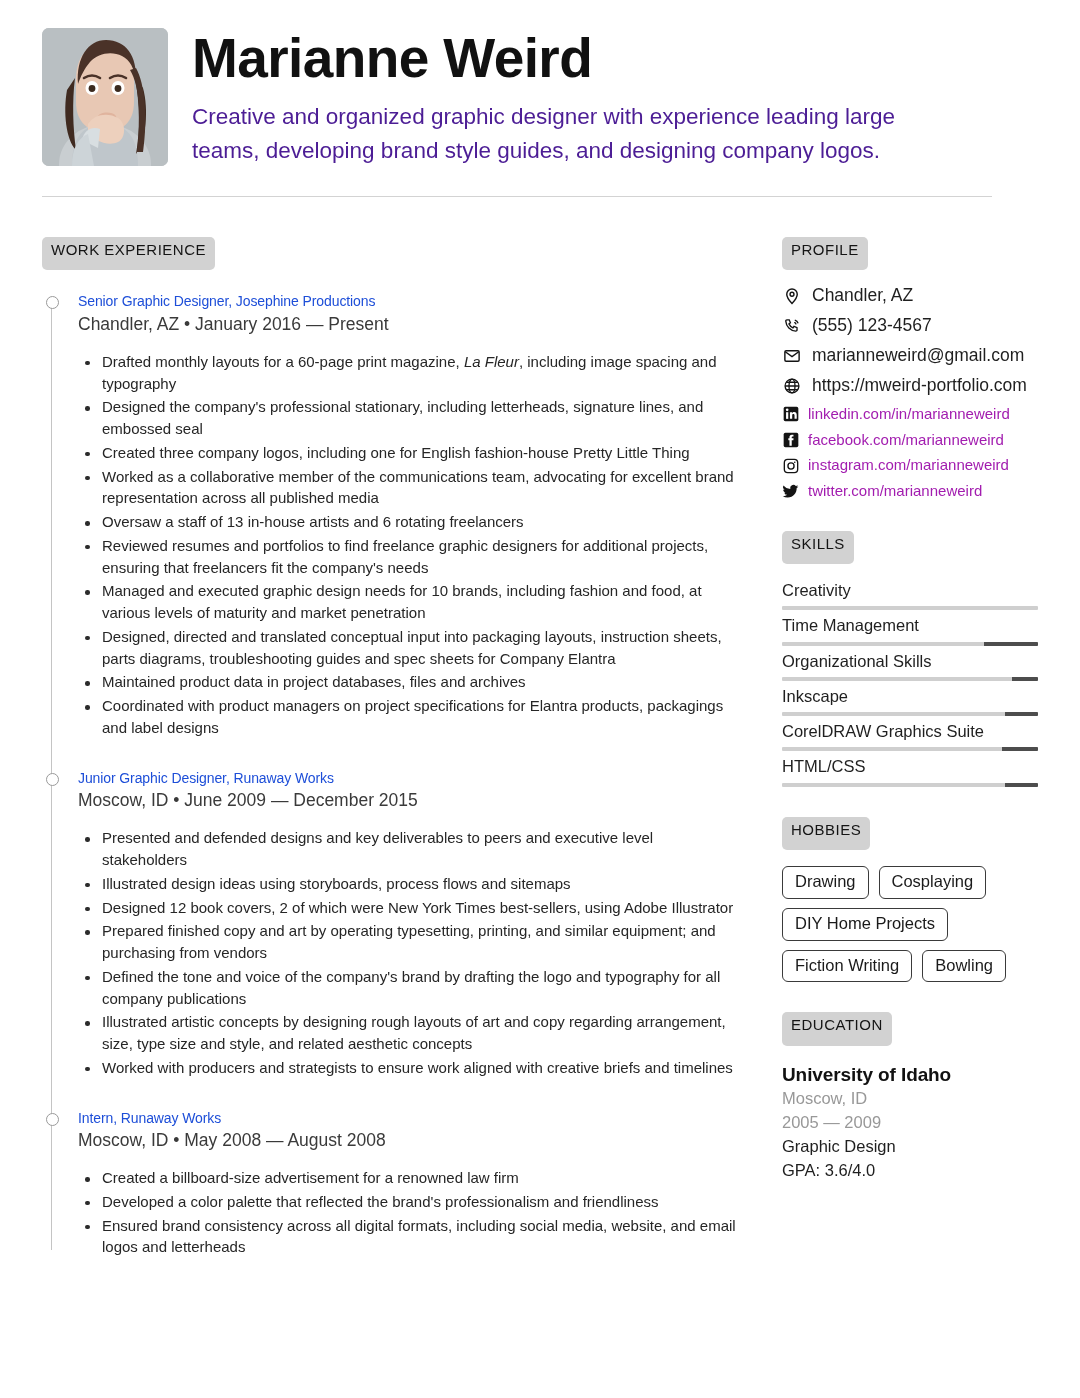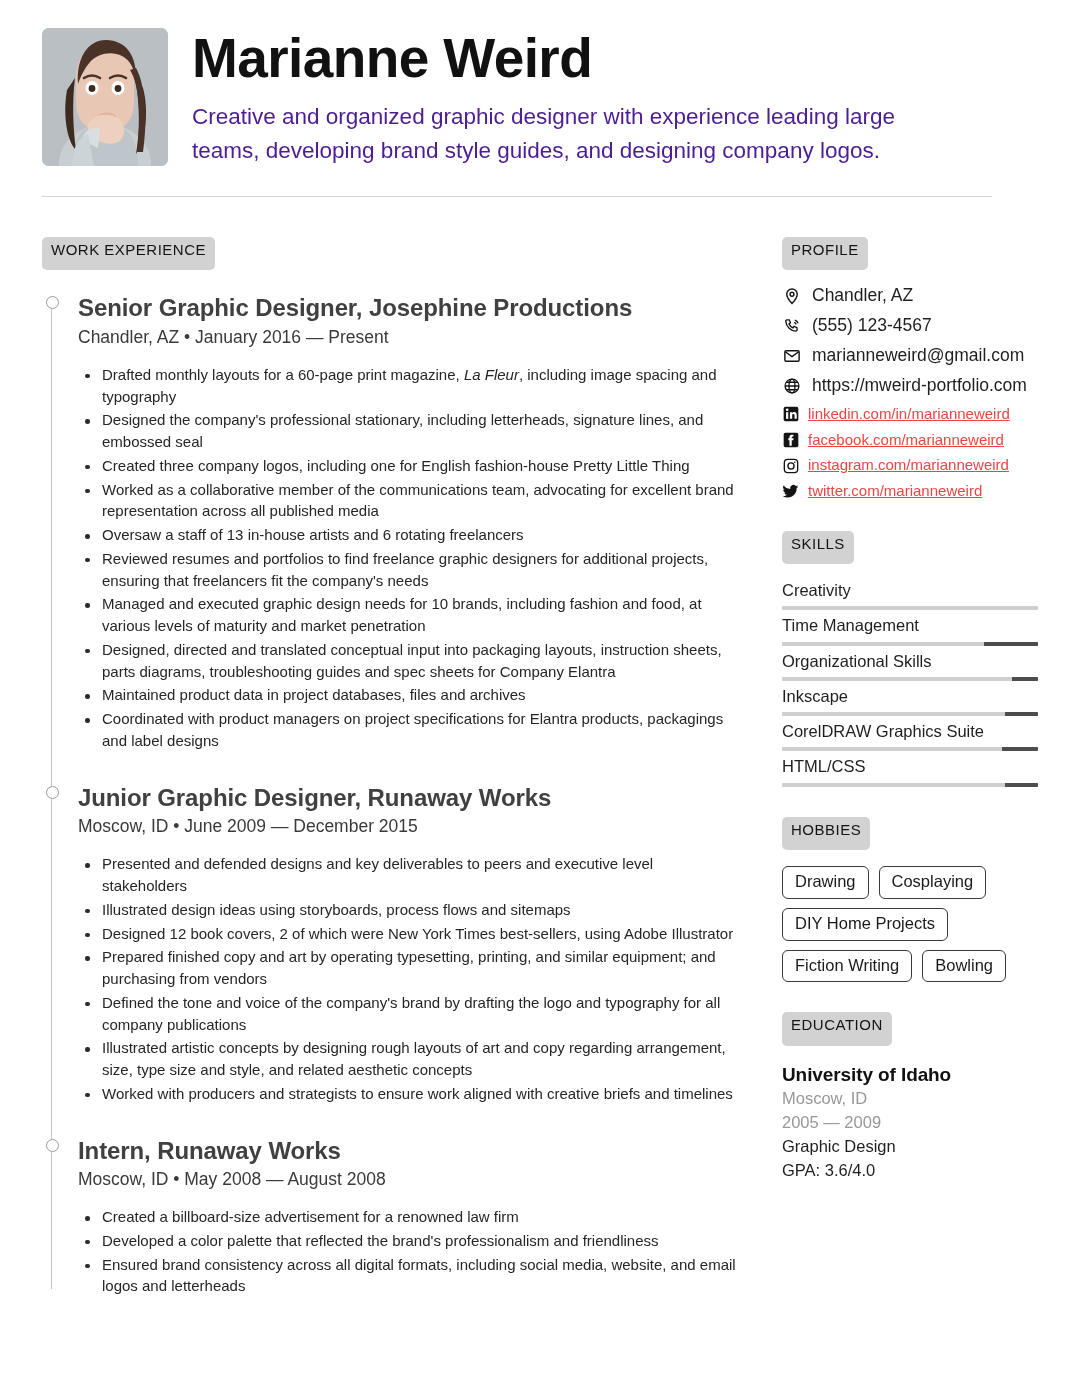--- a/index.html
+++ b/index.html
@@ -115,23 +115,23 @@
     left: -32px;
     top: 4px;
     width: 13px;
     height: 13px;
     border: 1.3px solid #9a9a9a;
     border-radius: 50%;
     background: #ffffff;
   }
 
   .job-title {
-    font-size: 24px;
-    font-weight: 700;
-    color: #404040;
+    font-size: 14px;
+    font-weight: 400;
+    color: #1d4ed8;
     line-height: 1.3;
     letter-spacing: -0.1px;
   }
 
   .job-meta {
     font-size: 17.5px;
     color: #3a3a3a;
     line-height: 1.45;
     margin-top: 1px;
     font-weight: 400;
@@ -183,21 +183,21 @@
     justify-content: center;
   }
   .contact-icon svg { display: block; }
 
   .contact-text {
     font-size: 17.5px;
     color: #1f1f1f;
     line-height: 1.25;
     white-space: nowrap;
   }
-  .contact-row.social .contact-text { font-size: 15px; color: #ef4444; text-decoration: underline; }
+  .contact-row.social .contact-text { font-size: 15px; color: #a21caf; }
   .contact-row.social { gap: 9px; margin-bottom: 7px; }
   .contact-row.social .contact-icon { flex: 0 0 17px; width: 17px; height: 17px; }
 
   
   .skills-list { margin-top: 15px; }
 
   .skill-row { margin-bottom: 4px; }
   .skill-name {
     font-size: 16.5px;
     color: #1f1f1f;

